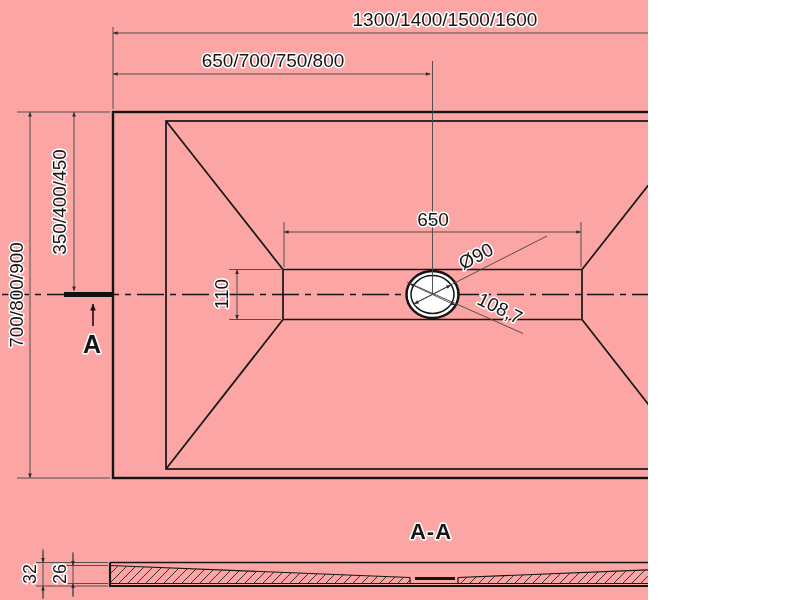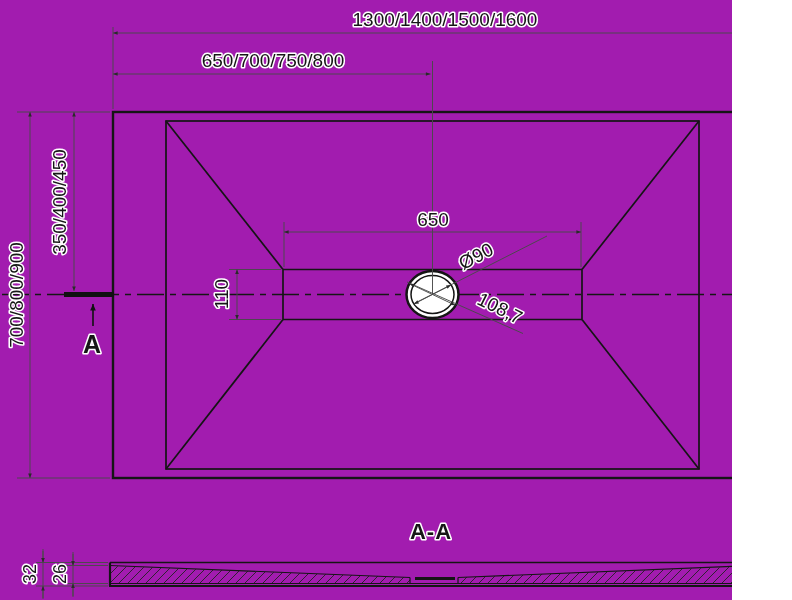--- a/index.html
+++ b/index.html
@@ -1,16 +1,16 @@
 <!DOCTYPE html>
 <html><head>
 <meta charset="utf-8">
 <style>
   html,body{margin:0;padding:0;background:#ffffff;}
-  .stage{width:732px;height:600px;position:relative;background:#a21caf;overflow:hidden;}
+  .stage{width:648px;height:600px;position:relative;background:#fca5a5;overflow:hidden;}
   svg{display:block;}
   text{font-family:"Liberation Sans","DejaVu Sans",sans-serif;fill:#161616;
        paint-order:stroke;stroke:#ffffff;stroke-width:3px;stroke-linejoin:round;}
   .dimtxt{font-size:19px;}
   .smalldim{font-size:18px;}
   .sectionletter{font-size:25px;font-weight:600;}
   .sectitle{font-size:22px;font-weight:600;letter-spacing:1px;}
 </style>
 </head>
 <body>

